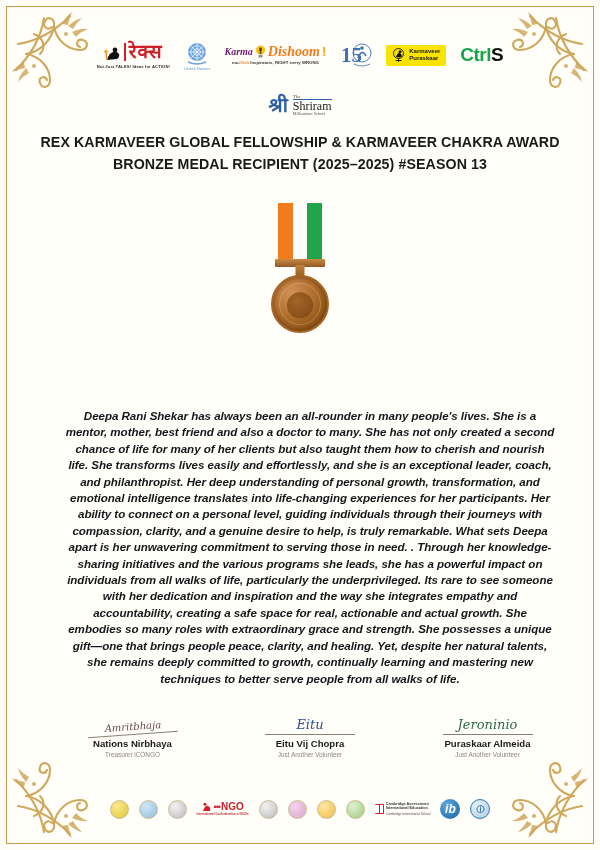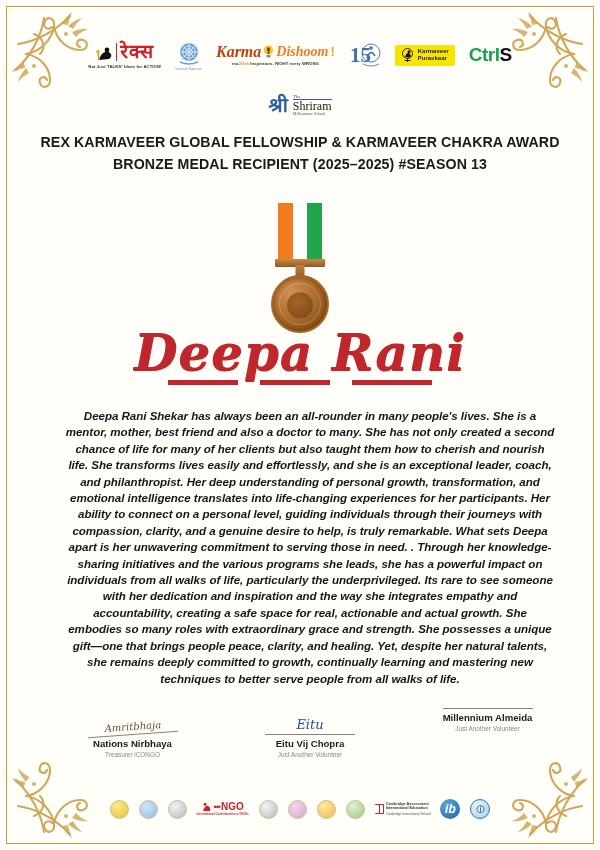--- a/index.html
+++ b/index.html
@@ -68,21 +68,21 @@
   }
   .rex-bar { width: 1.5px; height: 18px; background: #cf2027; }
 
   
   .un-logo { display:flex; flex-direction:column; align-items:center; }
   .un-cap { font-size: 3.6px; color: #5b93d6; margin-top: 1px; letter-spacing:.2px;}
 
   
   .karma { display:flex; flex-direction:column; align-items:center; line-height:1;}
   .karma-row { display:flex; align-items:center; gap:2px;}
-  .karma-w { font-family:"Liberation Serif",serif; font-weight:bold; font-size:16px; color:#c2410c; font-style:italic;}
+  .karma-w { font-family:"Liberation Serif",serif; font-weight:bold; font-size:10px; color:#701a75; font-style:italic;}
   .dish-w { font-family:"Liberation Serif",serif; font-weight:bold; font-size:14px; color:#f07c1e; font-style:italic;}
   .karma-bang { color:#f2a71b; font-size:13px; font-weight:bold;}
   .karma-sub { font-size:4.3px; font-weight:bold; color:#3d3833; margin-top:2px; white-space:nowrap;}
   .karma-sub .oj { color:#f07c1e; }
 
   
   .fifteen { display:flex; flex-direction:column; align-items:center;}
 
   
   .kv-badge {
@@ -420,47 +420,40 @@
         <span class="rib-g"></span>
       </div>
       <div class="ribbon-bar"></div>
       <div class="ribbon-neck"></div>
       <div class="disc">
         <div class="disc-fig"></div>
       </div>
     </div>
   </div>
 
-  <div class="name-wrap">
-    <div class="recipient-name">Deepa Rani</div>
-    <div class="name-underlines">
-      <i class="nu1"></i>
-      <i class="nu2"></i>
-      <i class="nu3"></i>
-    </div>
-  </div>
 
   <div class="citation">Deepa Rani Shekar has always been an all-rounder in many people's lives. She is a mentor, mother, best friend and also a doctor to many. She has not only created a second chance of life for many of her clients but also taught them how to cherish and nourish life. She transforms lives easily and effortlessly, and she is an exceptional leader, coach, and philanthropist. Her deep understanding of personal growth, transformation, and emotional intelligence translates into life-changing experiences for her participants. Her ability to connect on a personal level, guiding individuals through their journeys with compassion, clarity, and a genuine desire to help, is truly remarkable. What sets Deepa apart is her unwavering commitment to serving those in need. . Through her knowledge-sharing initiatives and the various programs she leads, she has a powerful impact on individuals from all walks of life, particularly the underprivileged. Its rare to see someone with her dedication and inspiration and the way she integrates empathy and accountability, creating a safe space for real, actionable and actual growth. She embodies so many roles with extraordinary grace and strength. She possesses a unique gift—one that brings people peace, clarity, and healing. Yet, despite her natural talents, she remains deeply committed to growth, continually learning and mastering new techniques to better serve people from all walks of life.</div>
 
   <div class="sign-row">
     <div class="sign-col">
       <div class="sig-mark s1">Amritbhaja</div>
       <div class="sig-rule tilt"></div>
       <div class="sig-name">Nations Nirbhaya</div>
       <div class="sig-role">Treasurer iCONGO</div>
     </div>
     <div class="sign-col">
       <div class="sig-mark s2">Eitu</div>
       <div class="sig-rule"></div>
       <div class="sig-name">Eitu Vij Chopra</div>
       <div class="sig-role">Just Another Volunteer</div>
     </div>
     <div class="sign-col">
+      <div class="sig-mark s3">Jeroninio</div>
       <div class="sig-rule"></div>
-      <div class="sig-name">Millennium Almeida</div>
+      <div class="sig-name">Puraskaar Almeida</div>
       <div class="sig-role">Just Another Volunteer</div>
     </div>
   </div>
 
   <div class="logo-strip-bottom">
     <span class="seal y"></span>
     <span class="seal b"></span>
     <span class="seal s"></span>
 
     <div class="ingo">

